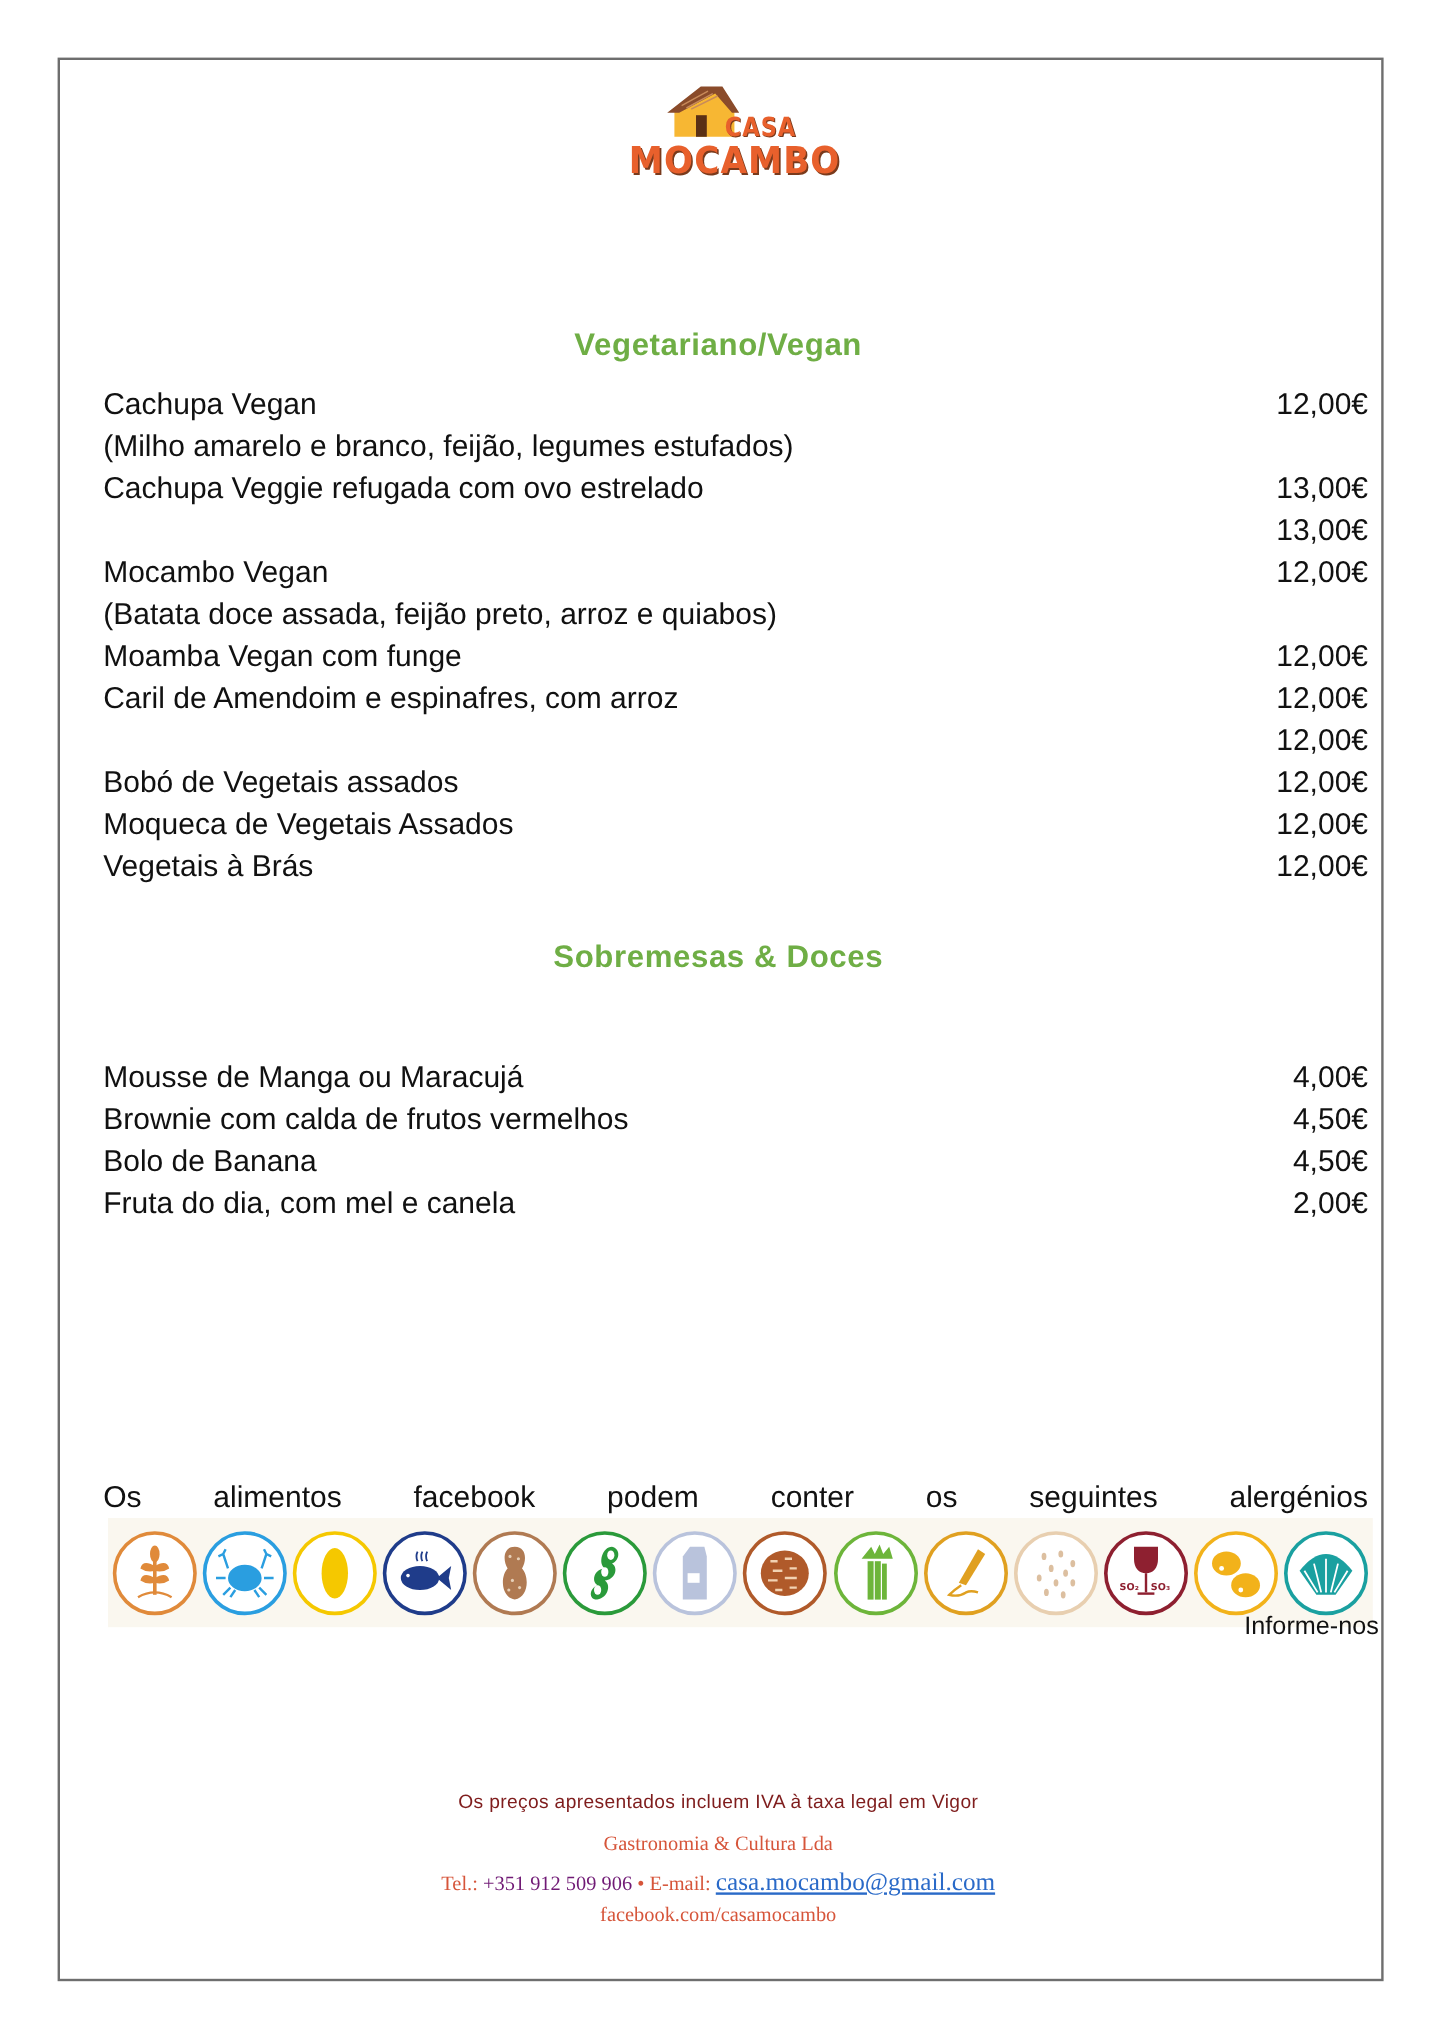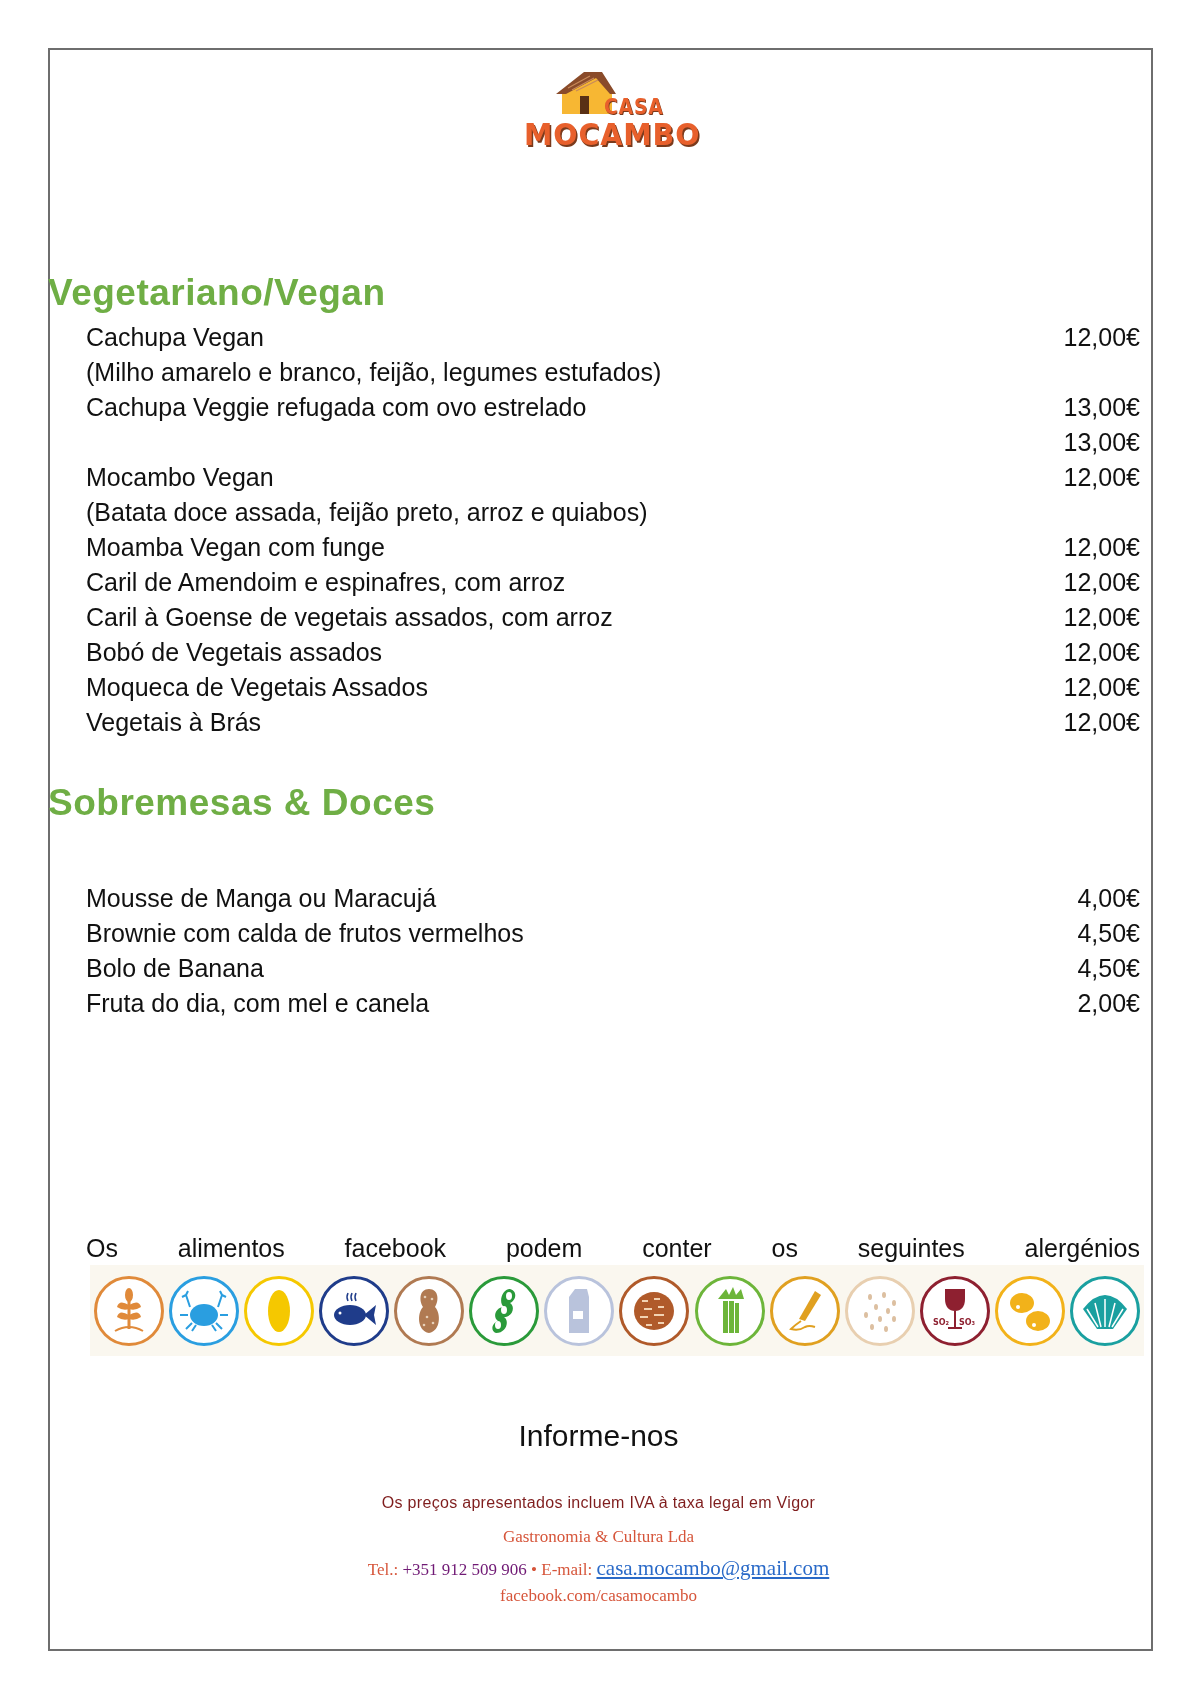--- a/index.html
+++ b/index.html
@@ -5,31 +5,31 @@
   html, body { margin: 0; padding: 0; background: #ffffff; }
   body { width: 1200px; height: 1697px; position: relative; overflow: hidden; font-family: "Liberation Sans", sans-serif; color: #111; }
   .page { position: absolute; left: 48px; top: 48px; width: 1101px; height: 1599px; border: 2px solid #6e6e6e; box-sizing: content-box; }
   .abs { position: absolute; }
 
   
   .logo { position: absolute; left: 524px; top: 70px; width: 180px; height: 88px; }
   .logo-casa { position: absolute; left: 80px; top: 24px; font-family: "DejaVu Sans", sans-serif; font-weight: bold; font-size: 22px; color: #e8602c; letter-spacing: 1px; text-shadow: 1px 1px 0 #7a3a1c; transform: scaleX(0.85); transform-origin: left; }
   .logo-name { position: absolute; left: 0; top: 46px; font-family: "DejaVu Sans", sans-serif; font-weight: bold; font-size: 31px; color: #e8602c; letter-spacing: 1px; text-shadow: 1.5px 1.5px 0 #7a3a1c; transform: scaleX(0.92); transform-origin: left; white-space: nowrap; }
 
-  .section-title { position: absolute; left: 48px; width: 1101px; text-align: left; font-family: "Liberation Sans", sans-serif; font-weight: bold; font-size: 37px; color: #6fae45; letter-spacing: 0.5px; }
+  .section-title { position: absolute; left: 48px; width: 1101px; text-align: center; font-family: "Liberation Sans", sans-serif; font-weight: bold; font-size: 26px; color: #6fae45; letter-spacing: 0.5px; }
 
   .row { position: absolute; left: 86px; width: 1054px; height: 35px; font-size: 25px; line-height: 35px; color: #111; }
   .row .name { position: absolute; left: 0; top: 0; white-space: nowrap; }
   .row .price { position: absolute; right: 0; top: 0; white-space: nowrap; }
 
   .allergen-text { position: absolute; left: 86px; width: 1054px; top: 1232px; height: 32px; font-size: 25px; line-height: 32px; display: flex; justify-content: space-between; }
   .allergen-strip { position: absolute; left: 90px; top: 1265px; width: 1054px; height: 91px; background: #faf7ef; display: flex; align-items: center; justify-content: space-between; padding: 0 4px; box-sizing: border-box; }
   .allergen { width: 70px; height: 70px; border-radius: 50%; border: 3px solid; box-sizing: border-box; display: flex; align-items: center; justify-content: center; background: #fff; }
   .allergen svg { width: 52px; height: 52px; }
-  .informe { position: absolute; left: 48px; width: 1101px; top: 1420px; text-align: center; font-size: 30px; line-height: 32px; }
+  .informe { position: absolute; left: 48px; width: 1101px; top: 1340px; text-align: right; font-size: 21px; line-height: 32px; }
 
   .footer-bold { position: absolute; left: 48px; width: 1101px; top: 1494px; text-align: center; font-weight: normal; font-size: 16px; color: #7f1d1d; letter-spacing: 0.3px; }
   .footer-line { position: absolute; left: 48px; width: 1101px; text-align: center; font-family: "Liberation Serif", serif; font-size: 17px; color: #d6553a; }
   .footer-line .dark { color: #701a75; }
   .footer-line a { color: #2a6ac8; text-decoration: underline; font-size: 21px; }
 </style>
 </head>
 <body>
 
 <div class="page"></div>
@@ -72,21 +72,20 @@
   </div>
 <div class="row" style="top:530px">
     <span class="name">Moamba Vegan com funge</span>
     <span class="price">12,00€</span>
   </div>
 <div class="row" style="top:565px">
     <span class="name">Caril de Amendoim e espinafres, com arroz</span>
     <span class="price">12,00€</span>
   </div>
 <div class="row" style="top:600px">
-    <span class="name">Caril à Goense de vegetais assados, com arroz</span>
     <span class="price">12,00€</span>
   </div>
 <div class="row" style="top:635px">
     <span class="name">Bobó de Vegetais assados</span>
     <span class="price">12,00€</span>
   </div>
 <div class="row" style="top:670px">
     <span class="name">Moqueca de Vegetais Assados</span>
     <span class="price">12,00€</span>
   </div>

